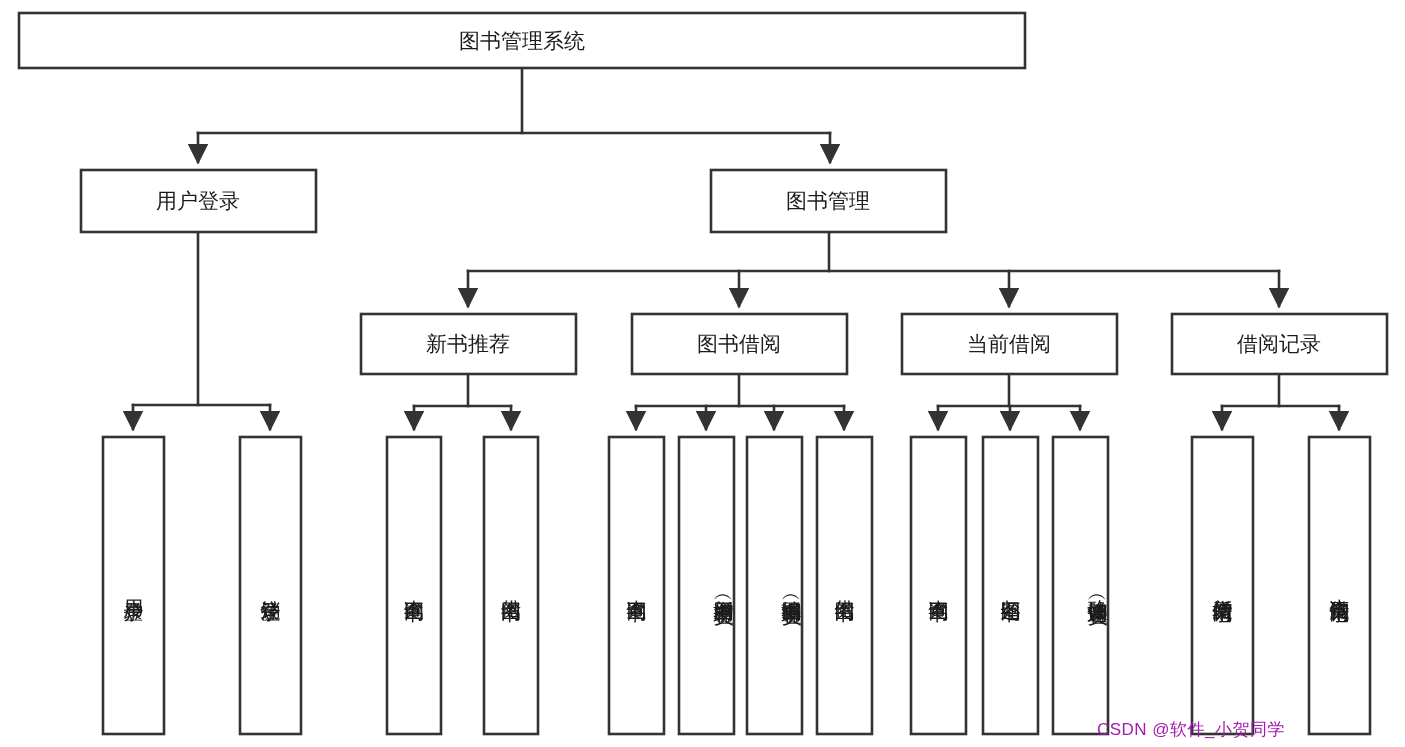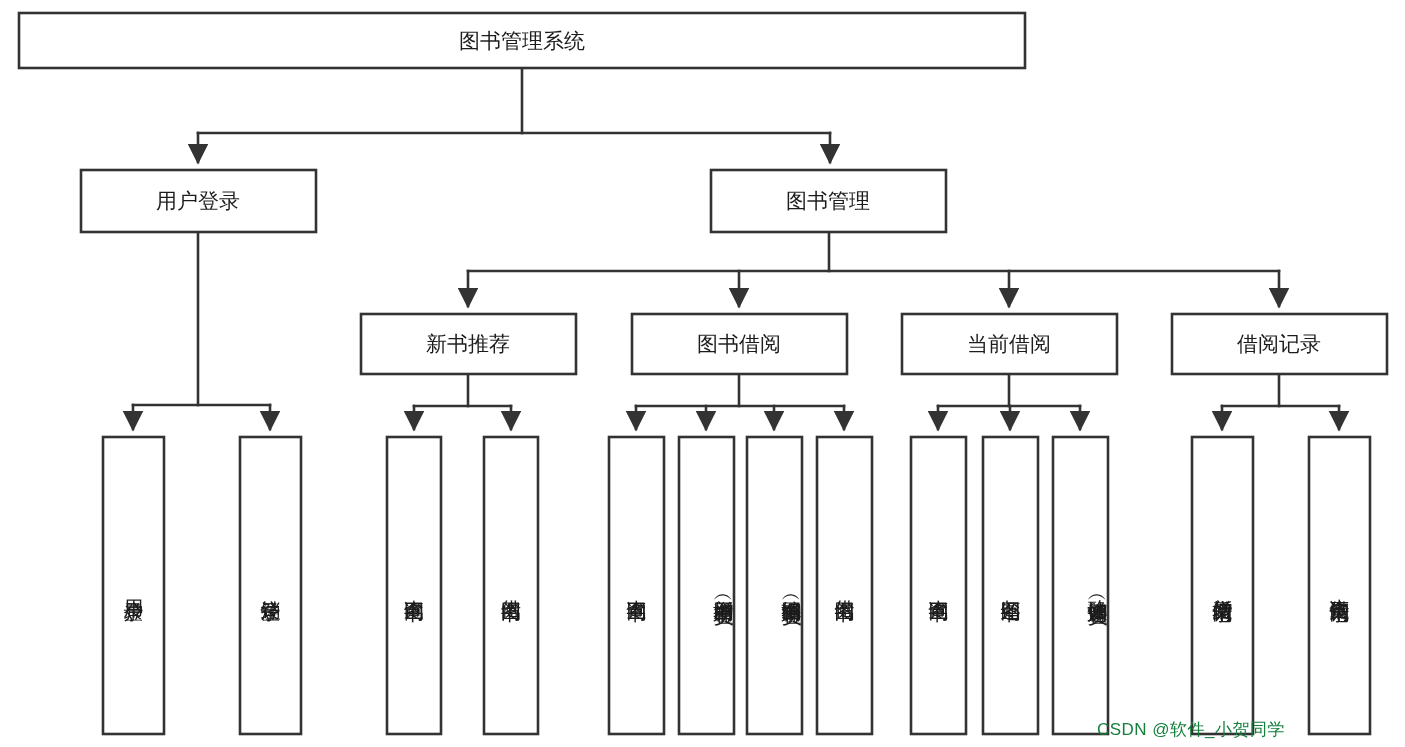--- a/index.html
+++ b/index.html
@@ -63,21 +63,21 @@
     letter-spacing: 1px;
     white-space: nowrap;
     pointer-events: none;
   }
   .watermark {
     position: absolute;
     right: 8px;
     bottom: 6px;
     font-family: "Liberation Sans", "DejaVu Sans", sans-serif;
     font-size: 17px;
-    color: #15803d;
+    color: #a21caf;
     letter-spacing: 0.5px;
     white-space: nowrap;
   }
 </style>
 </head>
 <body>
 
 <div id="diagram-root">
 
   <svg class="canvas" viewBox="0 0 1405 747" xmlns="http://www.w3.org/2000/svg">

